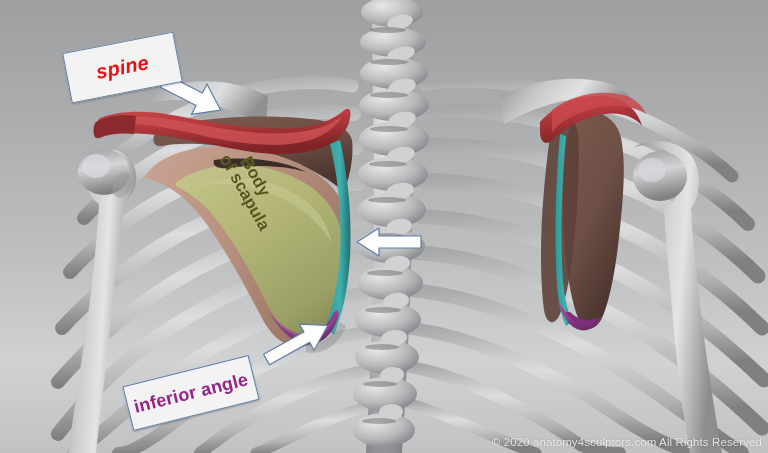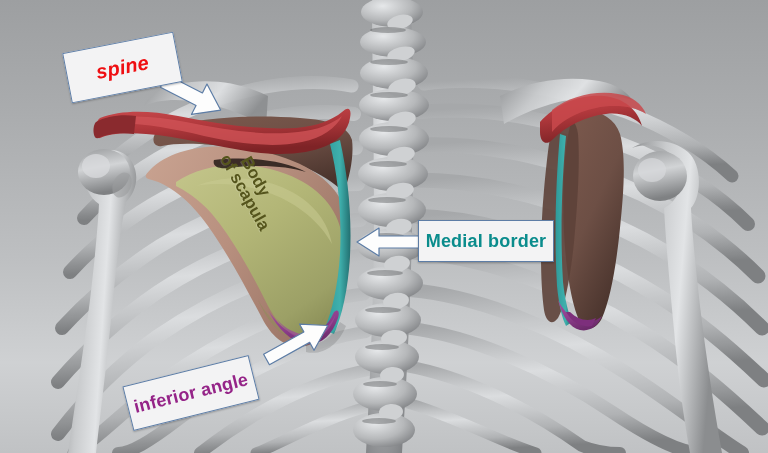--- a/index.html
+++ b/index.html
@@ -376,22 +376,20 @@
   <div class="arrow" id="arrow-inferior">
     <svg width="72" height="34" viewBox="0 0 72 34">
       <path d="M0,11 L46,11 L46,2 L70,17 L46,32 L46,23 L0,23 Z" fill="#fdfdfd" stroke="#5d7da6" stroke-width="1.2" stroke-linejoin="round"></path>
     </svg>
   </div>
 
   <div class="callout" id="callout-spine">
     <span class="txt">spine</span>
   </div>
 
-  <div class="callout" id="callout-medial">
-    <span class="txt">Medial border</span>
-  </div>
 
   <div class="callout" id="callout-inferior">
     <span class="txt">inferior angle</span>
   </div>
 
+  <div id="copyright">© 2020 anatomy4sculptors.com All Rights Reserved</div>
 
 </div>
 
 </body></html>

